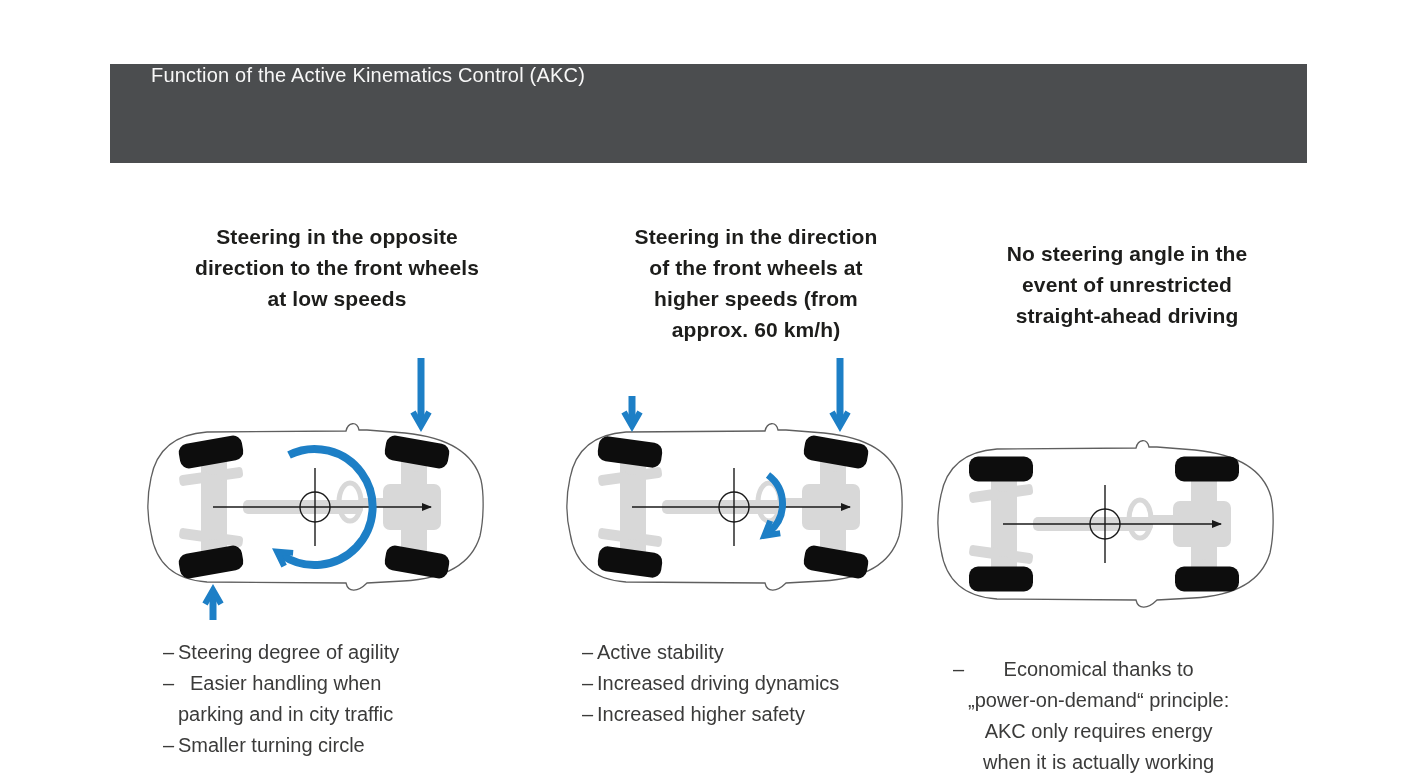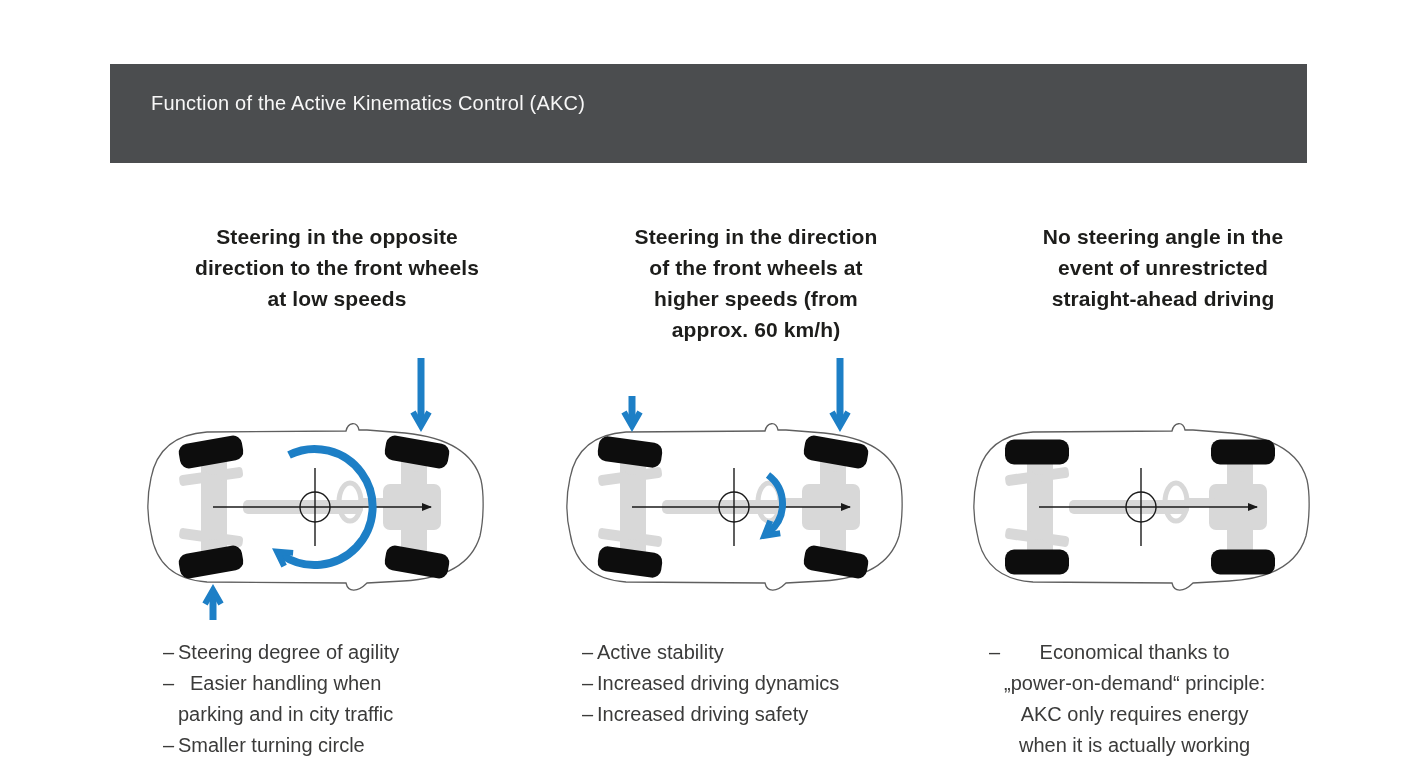--- a/index.html
+++ b/index.html
@@ -3,28 +3,28 @@
 <meta charset="utf-8">
 <style>
   html,body{margin:0;padding:0;background:#ffffff;}
   body{
     width:1417px;height:784px;position:relative;overflow:hidden;
     font-family:"Liberation Sans", sans-serif;
     -webkit-font-smoothing:antialiased;
   }
   .header-bar{
     position:absolute;left:110px;top:64px;width:1197px;height:99px;
-    background:#4b4d4f;display:flex;align-items:center;
+    background:#4b4d4f;display:flex;align-items:flex-start;
     padding:0 0 20px 41px;box-sizing:border-box;
   }
   .header-title{
     color:#f7f7f7;font-size:20px;font-weight:400;letter-spacing:0.2px;
   }
   .col{position:absolute;top:221px;width:356px;text-align:center;}
-  #col0{left:159px;} #col1{left:578px;} #col2{left:985px;}
+  #col0{left:159px;} #col1{left:578px;} #col2{left:949px;margin-top:17px;}
   .col-heading{
     font-size:21px;line-height:31px;font-weight:bold;color:#1d1d1b;
     white-space:pre-line;height:131px;letter-spacing:0.1px;
   }
   .figure{margin-left:-16px;width:345px;height:270px;}
   .figure svg{display:block;}
   .bullets{margin-top:15px;font-size:20px;line-height:31px;color:#3b3b3a;}
   .bullet{display:flex;}
   .bullet .dash{flex:0 0 19px;width:19px;}
   .bullet .bullet-text{white-space:pre-line;}
@@ -152,21 +152,21 @@
     <div class="bullet">
         <span class="dash">–</span>
         <span class="bullet-text">Active stability</span>
       </div>
     <div class="bullet">
         <span class="dash">–</span>
         <span class="bullet-text">Increased driving dynamics</span>
       </div>
     <div class="bullet">
         <span class="dash">–</span>
-        <span class="bullet-text">Increased driving safety</span>
+        <span class="bullet-text">Increased higher safety</span>
       </div>
   </div>
 </div>
 
 <div class="col" id="col2">
   <div class="col-heading">No steering angle in the
 event of unrestricted
 straight-ahead driving</div>
   <div class="figure" id="fig2">
       <svg width="345" height="270" viewBox="0 0 345 270" xmlns="http://www.w3.org/2000/svg">

